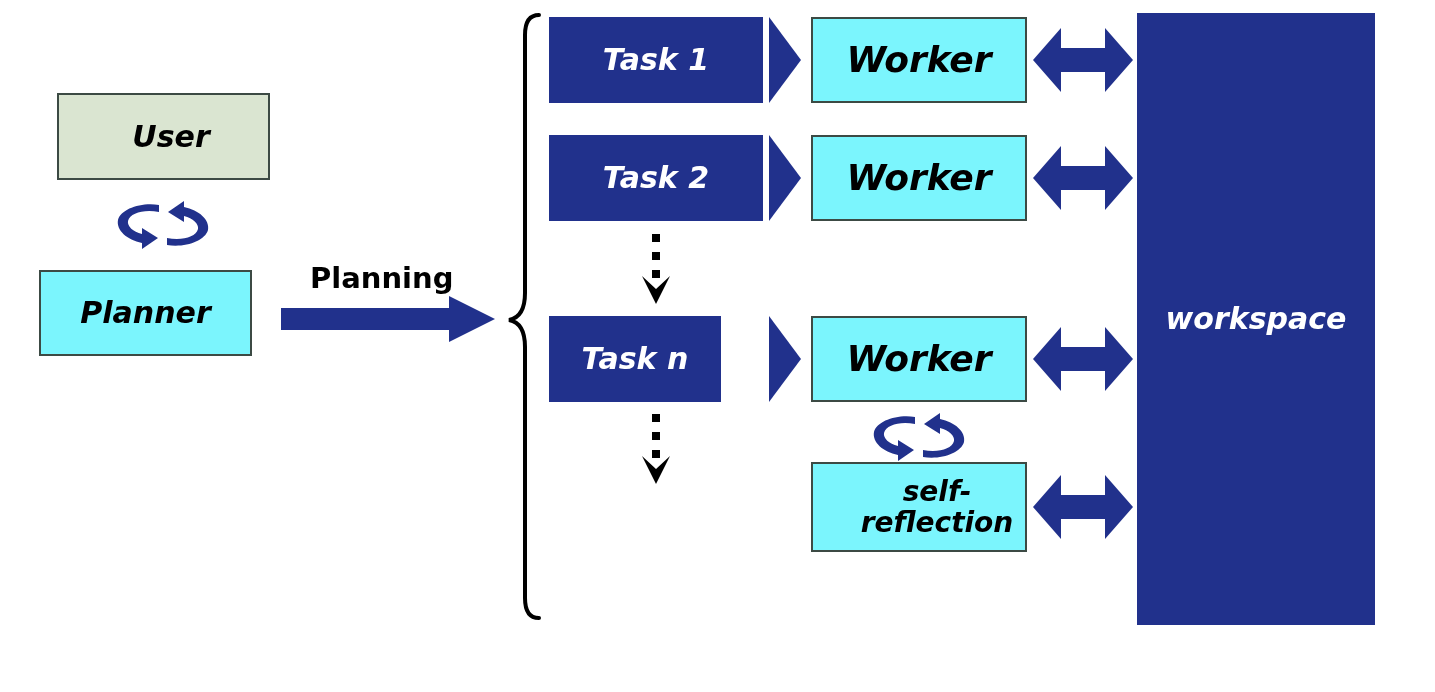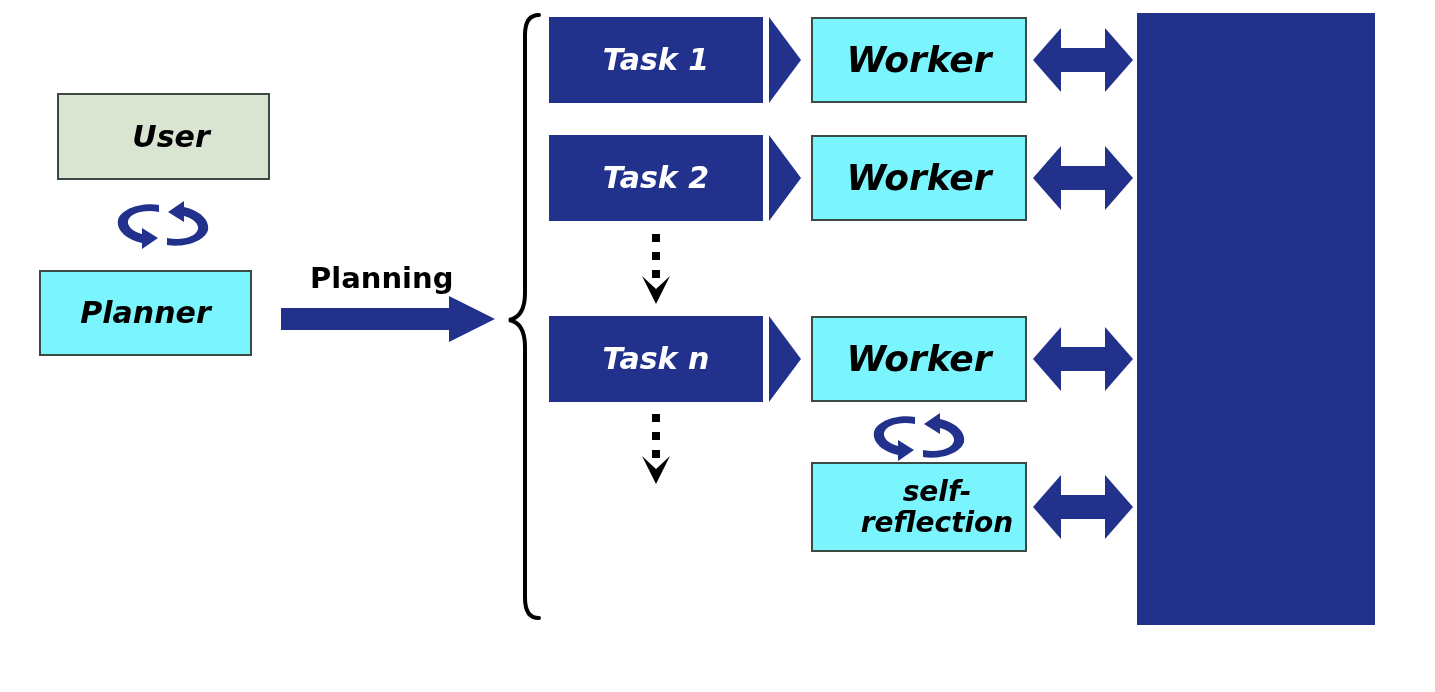--- a/index.html
+++ b/index.html
@@ -167,21 +167,21 @@
     <svg width="32" height="72" viewBox="0 0 32 72" xmlns="http://www.w3.org/2000/svg">
       <g fill="#000000">
         <rect x="12" y="2" width="8" height="8"></rect>
         <rect x="12" y="20" width="8" height="8"></rect>
         <rect x="12" y="38" width="8" height="8"></rect>
         <path d="M2,44 L16,72 L30,44 L16,57 Z"></path>
       </g>
     </svg>
   </div>
 
-  <div class="box box-task" style="left:549px; top:316px; width:214px; height:86px;">
+  <div class="box box-task" style="left:549px; top:316px; width:172px; height:86px;">
     <span>Task n</span>
   </div>
 
   <div class="svg-piece" style="left:769px; top:316px; width:32px; height:86px;">
     <svg width="32" height="86" viewBox="0 0 32 86" xmlns="http://www.w3.org/2000/svg">
       <path d="M0,0 L32,43 L0,86 Z" fill="#21318c"></path>
     </svg>
   </div>
 
   <div class="box box-worker" style="left:811px; top:316px; width:216px; height:86px;">
@@ -221,15 +221,16 @@
     <span>reflection</span>
   </div>
 
   <div class="svg-piece" style="left:1033px; top:475px; width:100px; height:64px;">
     <svg width="100" height="64" viewBox="0 0 100 64" xmlns="http://www.w3.org/2000/svg">
       <path d="M0,32 L28,0 L28,20 L72,20 L72,0 L100,32 L72,64 L72,44 L28,44 L28,64 Z" fill="#21318c"></path>
     </svg>
   </div>
 
   <div class="box box-workspace" style="left:1137px; top:13px; width:238px; height:612px;">
+    <span>workspace</span>
   </div>
 
 </div>
 
 </body></html>

